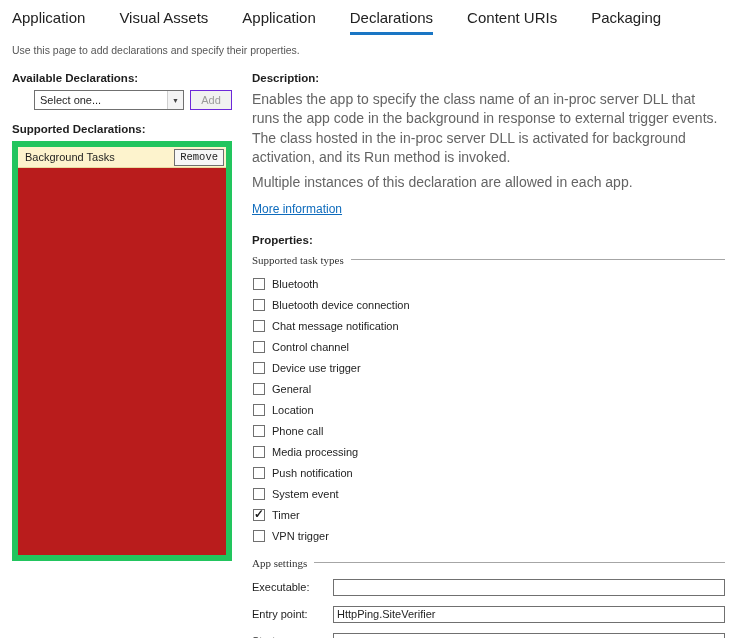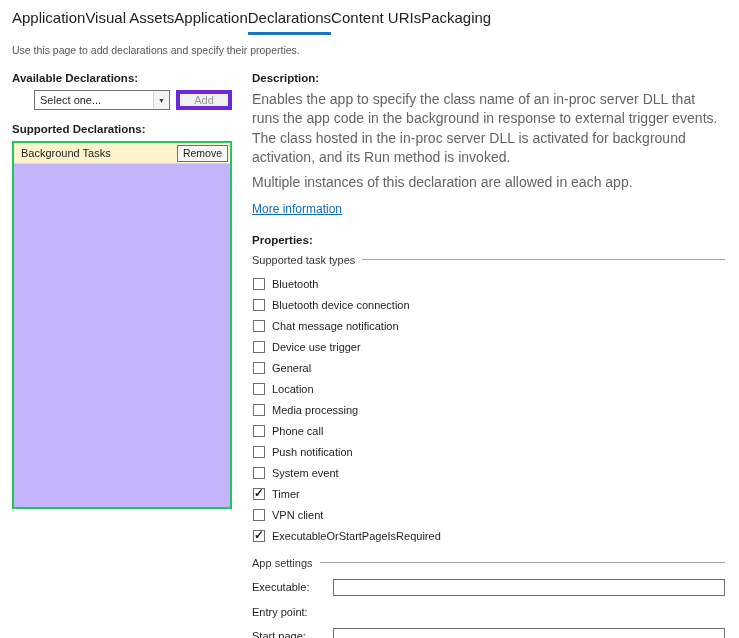--- a/index.html
+++ b/index.html
@@ -5,20 +5,21 @@
   * { box-sizing: border-box; margin: 0; padding: 0; }
   html, body { width: 739px; height: 638px; background: #ffffff; }
   body {
     font-family: "Liberation Sans", sans-serif;
     color: #1e1e1e;
     overflow: hidden;
   }
   
   .tabbar {
     display: flex;
+    gap: 34px;
     padding: 9px 0 0 12px;
     font-size: 15px;
     color: #222;
   }
   .tab {
     padding-bottom: 6px;
     cursor: default;
     white-space: nowrap;
   }
   .tab.active { border-bottom: 3px solid #1a76c4; }
@@ -61,53 +62,53 @@
     height: 100%;
     display: flex;
     align-items: center;
     justify-content: center;
     font-size: 7px;
     color: #444;
     border-left: 1px solid #cfcfcf;
     background: #f4f4f4;
   }
   .add-btn {
-    width: 56px;
+    width: 42px;
     height: 20px;
     background: #f1f1f1;
-    border: 4px solid #6d28d9;
+    border: 1px solid #6d28d9;
     color: #9a9a9a;
     font-size: 11px;
     font-family: inherit;
   }
   
   .listbox {
     margin-top: 2px;
-    height: 368px;
-    background: #c4b5fd;
-    border: 2px solid #22c55e;
+    height: 420px;
+    background: #b91c1c;
+    border: 6px solid #22c55e;
     overflow: hidden;
   }
   .list-item {
     height: 21px;
     display: flex;
     align-items: center;
     justify-content: space-between;
     padding: 0 2px 0 7px;
     font-size: 11px;
   }
   .list-item.selected {
     background: #fdf3cd;
     border-bottom: 1px solid #e8daa0;
   }
   .remove-btn {
     height: 17px;
     padding: 0 5px;
     font-size: 10.5px;
-    font-family: Liberation Sans, sans-serif;
+    font-family: Liberation Mono, monospace;
     border: 1px solid #707070;
     background: #f7f7f7;
     color: #1e1e1e;
   }
   
   .desc {
     font-size: 14px;
     color: #646464;
     line-height: 1.38;
     margin-bottom: 6px;
@@ -122,20 +123,21 @@
   }
   .props-label { margin-top: 14px; margin-bottom: 8px; }
   
   .group-header {
     display: flex;
     align-items: center;
     gap: 7px;
     font-size: 11px;
     color: #333;
     margin: 4px 0 8px 0;
+    font-family: Liberation Serif, serif;
   }
   .group-header .rule { flex: 1; border-top: 1px solid #a6a6a6; }
   .app-settings { margin-top: 10px; margin-bottom: 10px; }
   
   .cb-list { padding-left: 1px; }
   .cb-row {
     display: flex;
     align-items: center;
     gap: 7px;
     height: 21px;
@@ -233,72 +235,73 @@
       <div class="cb-row">
         <span class="cb-box" data-checked="false"></span>
         <span>Bluetooth device connection</span>
       </div>
       <div class="cb-row">
         <span class="cb-box" data-checked="false"></span>
         <span>Chat message notification</span>
       </div>
       <div class="cb-row">
         <span class="cb-box" data-checked="false"></span>
+        <span>Control channel</span>
+      </div>
+      <div class="cb-row">
+        <span class="cb-box" data-checked="false"></span>
         <span>Device use trigger</span>
       </div>
       <div class="cb-row">
         <span class="cb-box" data-checked="false"></span>
         <span>General</span>
       </div>
       <div class="cb-row">
         <span class="cb-box" data-checked="false"></span>
         <span>Location</span>
       </div>
       <div class="cb-row">
         <span class="cb-box" data-checked="false"></span>
+        <span>Phone call</span>
+      </div>
+      <div class="cb-row">
+        <span class="cb-box" data-checked="false"></span>
         <span>Media processing</span>
-      </div>
-      <div class="cb-row">
-        <span class="cb-box" data-checked="false"></span>
-        <span>Phone call</span>
       </div>
       <div class="cb-row">
         <span class="cb-box" data-checked="false"></span>
         <span>Push notification</span>
       </div>
       <div class="cb-row">
         <span class="cb-box" data-checked="false"></span>
         <span>System event</span>
       </div>
       <div class="cb-row">
         <span class="cb-box" data-checked="true"></span>
         <span>Timer</span>
       </div>
       <div class="cb-row">
         <span class="cb-box" data-checked="false"></span>
-        <span>VPN client</span>
-      </div>
-      <div class="cb-row">
-        <span class="cb-box" data-checked="true"></span>
-        <span>ExecutableOrStartPageIsRequired</span>
+        <span>VPN trigger</span>
       </div>
     </div>
 
     <div class="group-header app-settings">
       <span>App settings</span>
       <span class="rule"></span>
     </div>
 
     <div class="fields">
       <div class="field-row">
         <span class="field-label">Executable:</span>
         <input class="field-input" type="text" value="" style="">
       </div>
       <div class="field-row">
         <span class="field-label">Entry point:</span>
+        <input class="field-input" type="text" value="HttpPing.SiteVerifier" style="">
       </div>
       <div class="field-row">
         <span class="field-label">Start page:</span>
         <input class="field-input" type="text" value="" style="">
       </div>
 
     </div>
   </div>
 </div>
 

